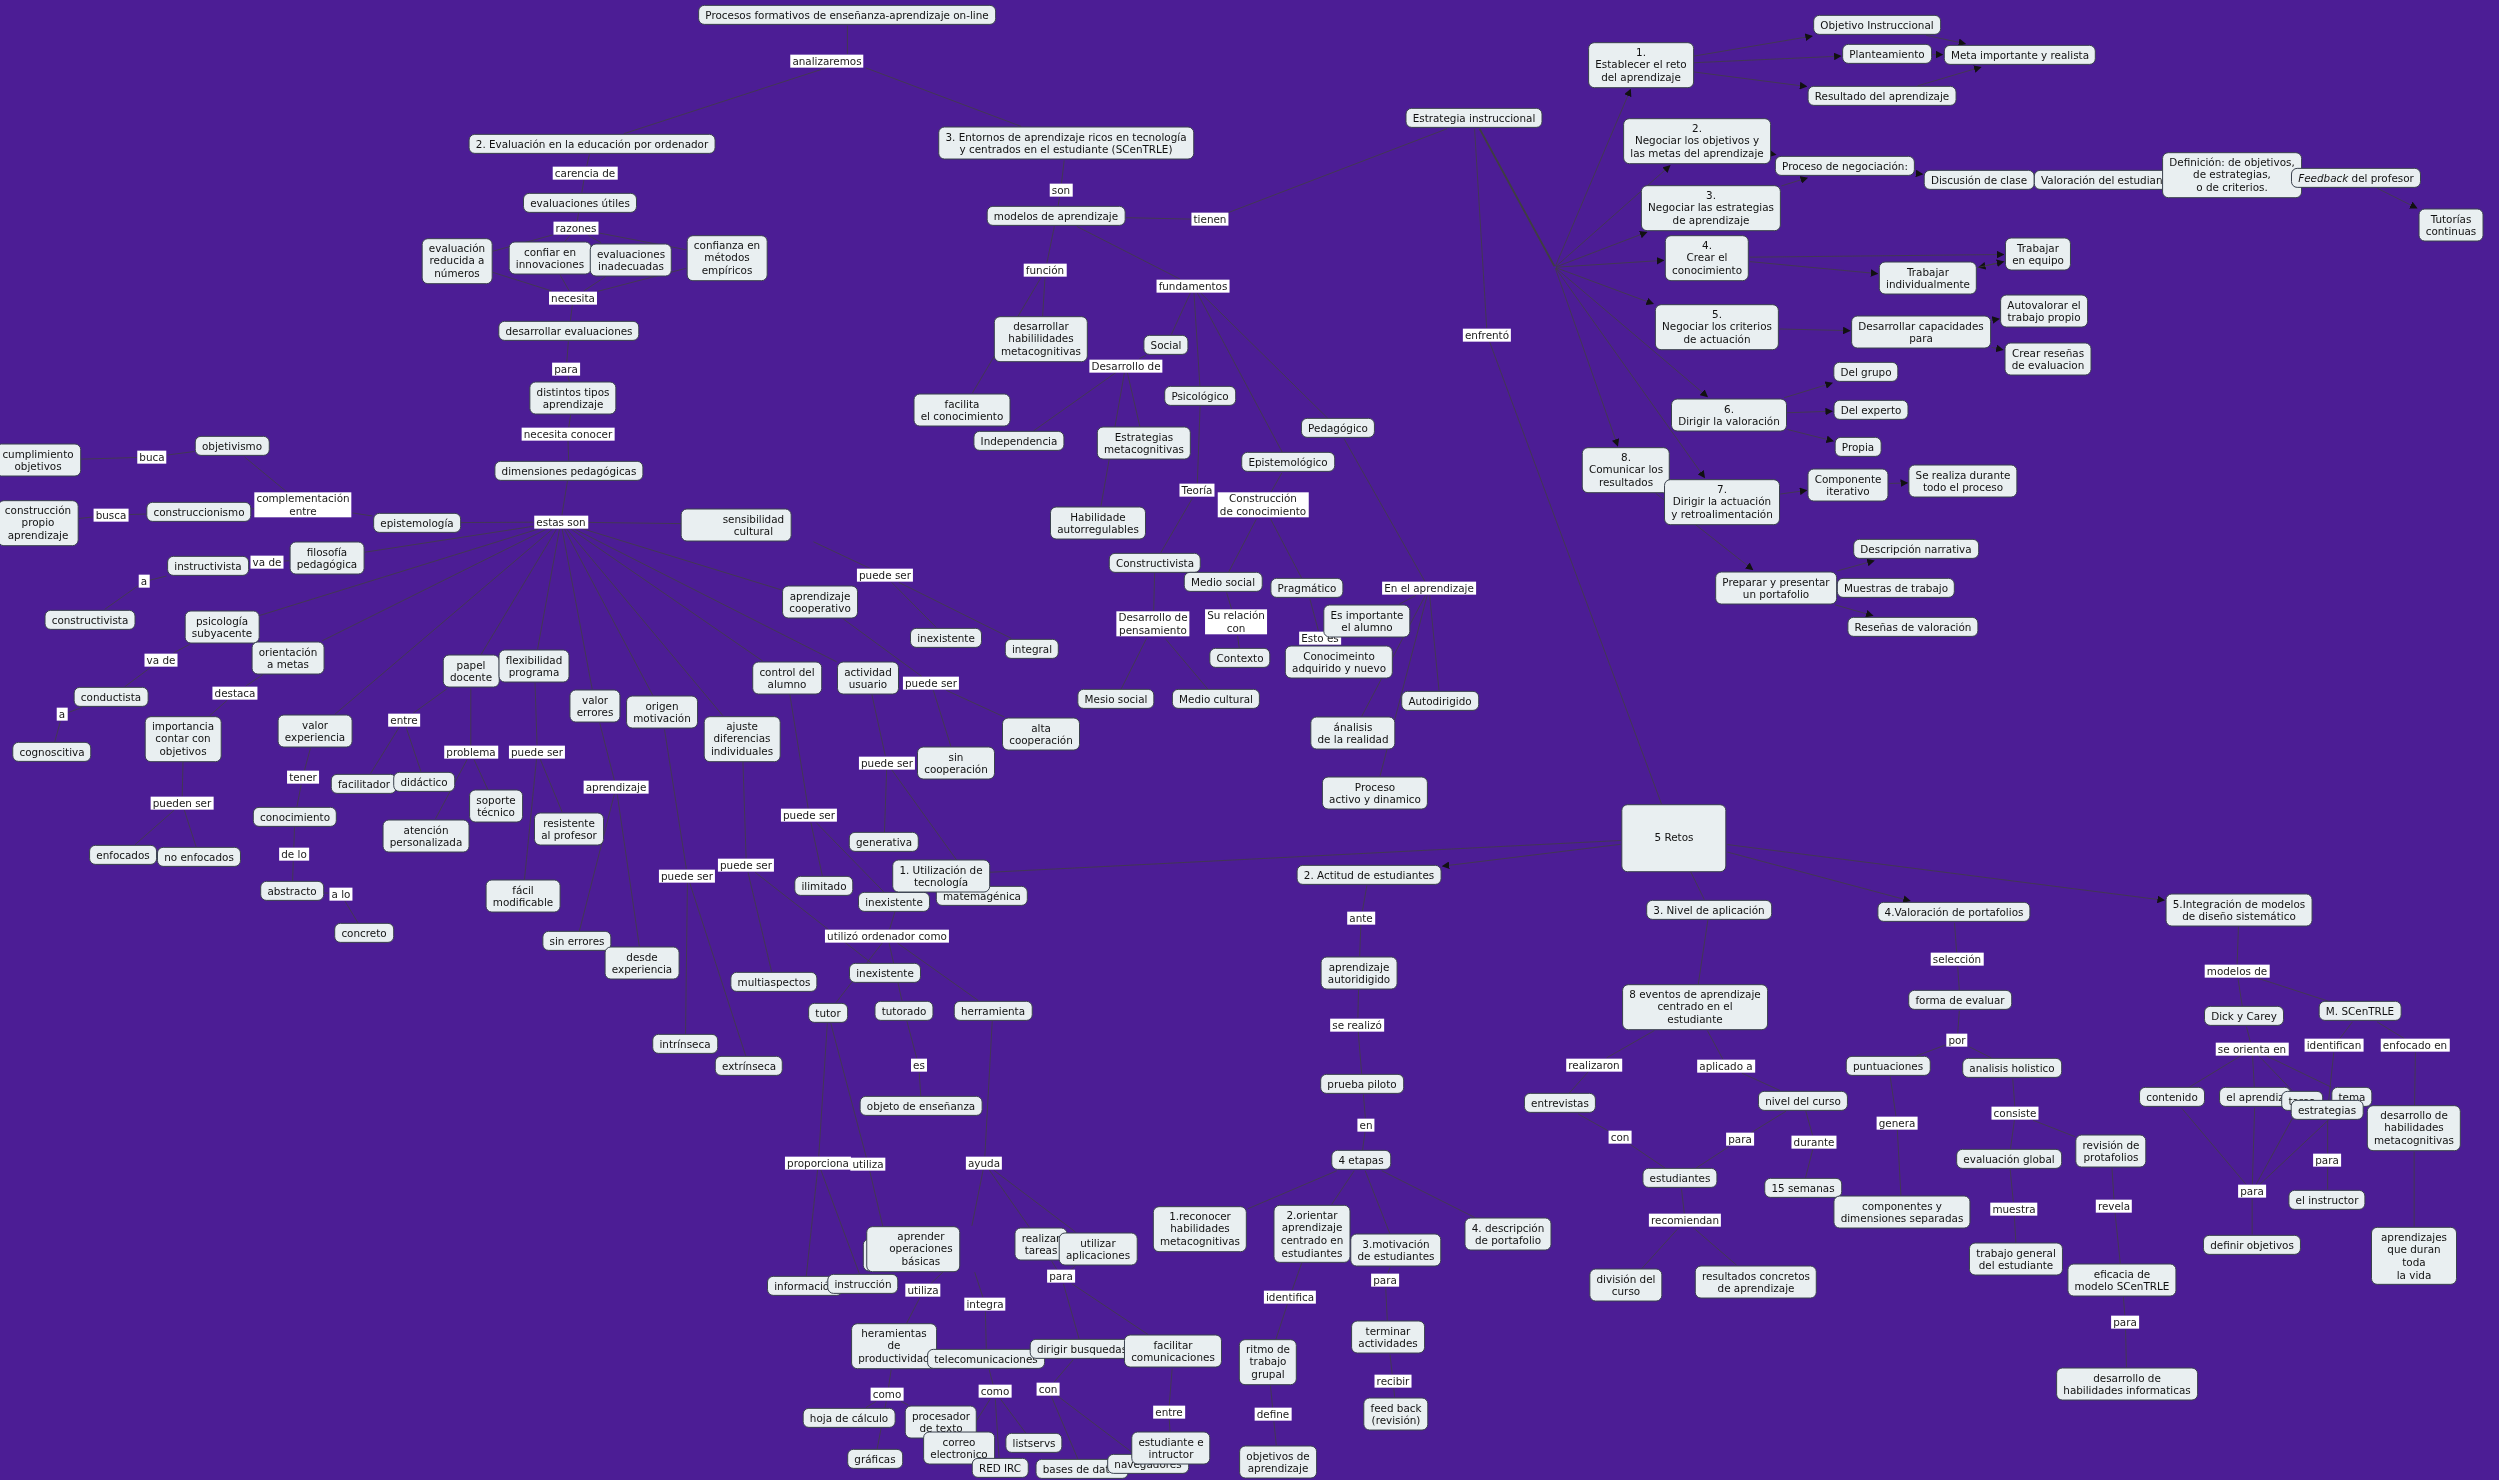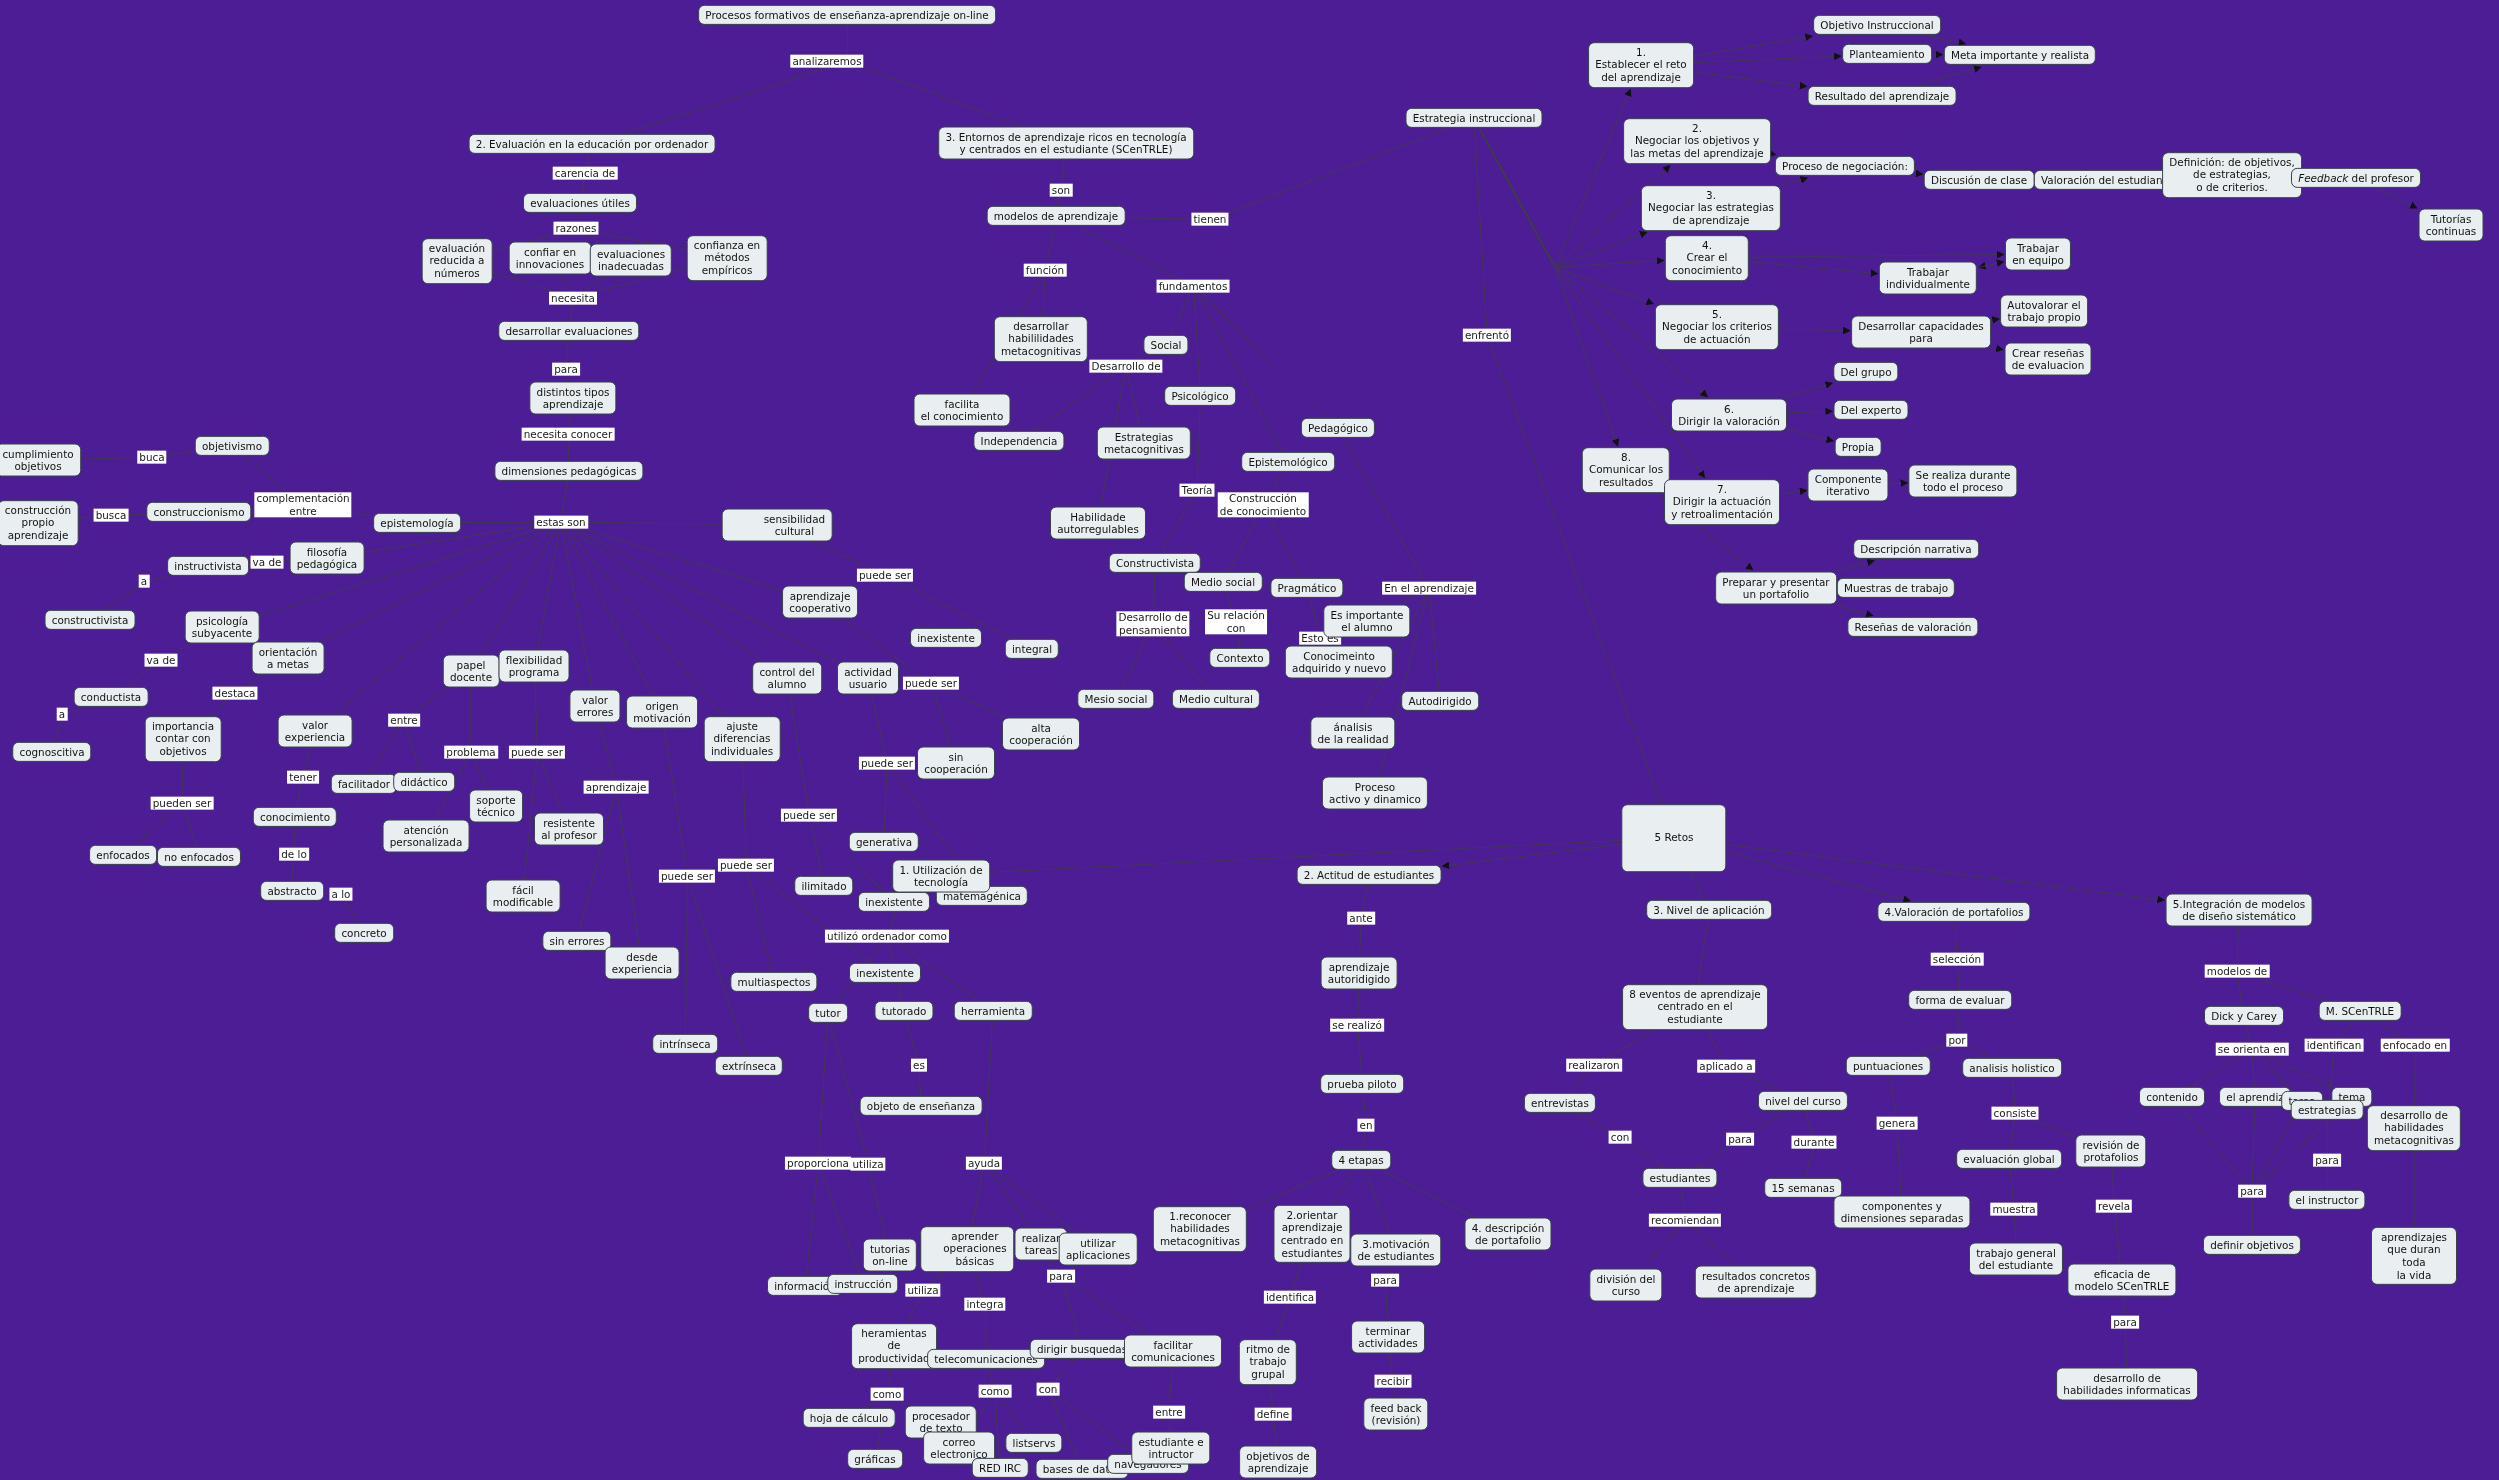--- a/index.html
+++ b/index.html
@@ -408,21 +408,21 @@
     <div class="node label" style="left: 887px; top: 763px;">puede ser</div>
     <div class="node box" style="left: 884px; top: 842px;">generativa</div>
     <div class="node box" style="left: 982px; top: 896px;">matemagénica</div>
     <div class="node box" style="left: 820px; top: 602px;">aprendizaje
 cooperativo</div>
     <div class="node label" style="left: 931px; top: 683px;">puede ser</div>
     <div class="node box" style="left: 1041px; top: 734px;">alta
 cooperación</div>
     <div class="node box" style="left: 956px; top: 763px;">sin
 cooperación</div>
-    <div class="node box" style="left: 777px; top: 525px; padding-left: 41px;">sensibilidad
+    <div class="node box" style="left: 736px; top: 525px; padding-left: 41px;">sensibilidad
 cultural</div>
     <div class="node label" style="left: 885px; top: 575px;">puede ser</div>
     <div class="node box" style="left: 946px; top: 638px;">inexistente</div>
     <div class="node box" style="left: 1032px; top: 649px;">integral</div>
     <div class="node box" style="left: 1066px; top: 143px;">3. Entornos de aprendizaje ricos en tecnología
 y centrados en el estudiante (SCenTRLE)</div>
     <div class="node label" style="left: 1061px; top: 190px;">son</div>
     <div class="node box" style="left: 1056px; top: 216px;">modelos de aprendizaje</div>
     <div class="node label" style="left: 1210px; top: 219px;">tienen</div>
     <div class="node label" style="left: 1045px; top: 270px;">función</div>
@@ -535,21 +535,21 @@
     <div class="node box" style="left: 993px; top: 1011px;">herramienta</div>
     <div class="node label" style="left: 919px; top: 1065px;">es</div>
     <div class="node box" style="left: 921px; top: 1106px;">objeto de enseñanza</div>
     <div class="node label" style="left: 818px; top: 1163px;">proporciona</div>
     <div class="node label" style="left: 868px; top: 1164px;">utiliza</div>
     <div class="node label" style="left: 984px; top: 1163px;">ayuda</div>
     <div class="node box" style="left: 805px; top: 1286px;">información</div>
     <div class="node box" style="left: 863px; top: 1284px;">instrucción</div>
     <div class="node box" style="left: 890px; top: 1255px;">tutorias
 on-line</div>
-    <div class="node box" style="left: 967px; top: 1249px; padding-left: 22px;">aprender
+    <div class="node box" style="left: 913px; top: 1249px; padding-left: 22px;">aprender
 operaciones
 básicas</div>
     <div class="node box" style="left: 1041px; top: 1244px;">realizar
 tareas</div>
     <div class="node box" style="left: 1098px; top: 1249px;">utilizar
 aplicaciones</div>
     <div class="node label" style="left: 923px; top: 1290px;">utiliza</div>
     <div class="node label" style="left: 985px; top: 1304px;">integra</div>
     <div class="node label" style="left: 1061px; top: 1276px;">para</div>
     <div class="node box" style="left: 894px; top: 1346px;">heramientas

